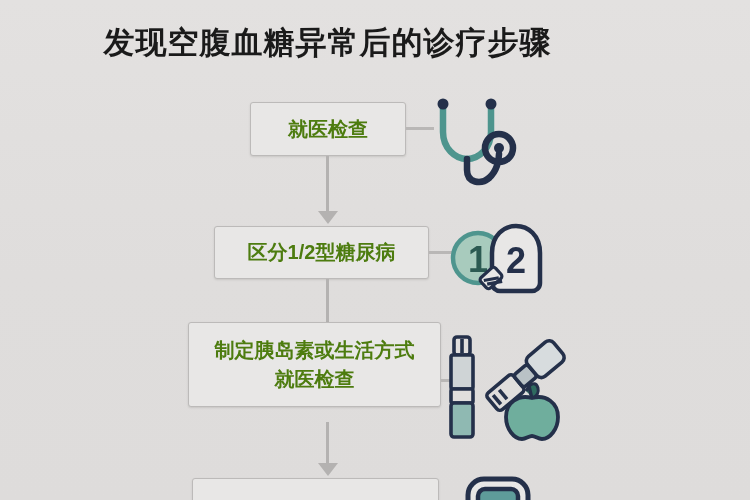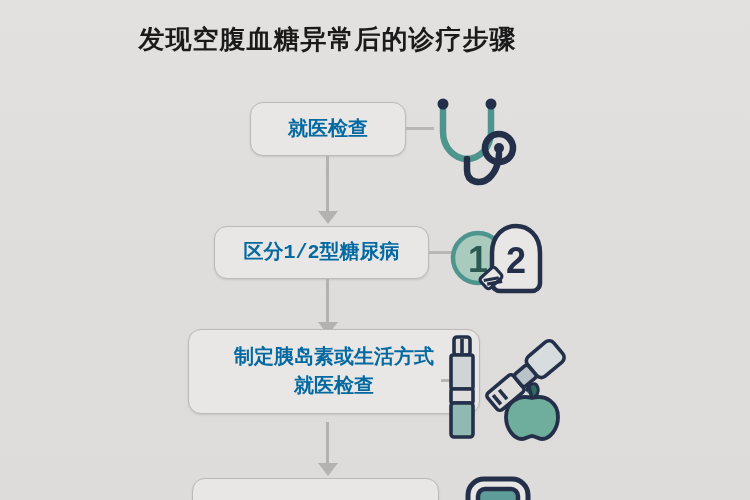--- a/index.html
+++ b/index.html
@@ -22,51 +22,51 @@
     overflow: hidden;
   }
 
   
   .title {
     position: absolute;
     left: 0;
     top: 22px;
     width: 655px;
     text-align: center;
-    font-size: 26px;
+    font-size: 31px;
     font-weight: bold;
     letter-spacing: 1px;
     color: #1a1a1a;
     white-space: nowrap;
     font-family: "Liberation Sans", "DejaVu Sans", sans-serif;
   }
 
   
   .node {
     position: absolute;
     box-sizing: border-box;
     background: #e8e7e6;
     border: 1.6px solid #bcbab9;
-    border-radius: 13px;
+    border-radius: 3px;
     display: flex;
     align-items: center;
     justify-content: center;
     text-align: center;
-    color: #0369a1;
+    color: #4d7c0f;
     font-size: 20px;
     font-weight: bold;
     line-height: 1.45;
     box-shadow: 0 1px 2px rgba(120,118,116,0.22);
-    font-family: Liberation Mono, monospace;
+    font-family: Liberation Sans, sans-serif;
   }
   .node-label { display: block; padding: 0 10px; }
 
   #node-1 { left: 250px; top: 102px; width: 156px; height: 54px; }
   #node-2 { left: 214px; top: 226px; width: 215px; height: 53px; text-align: right; }
-  #node-3 { left: 188px; top: 329px; width: 292px; height: 85px; }
+  #node-3 { left: 188px; top: 322px; width: 253px; height: 85px; }
   #node-4 { left: 192px; top: 478px; width: 247px; height: 60px; }
 
   
   .arrow { position: absolute; width: 26px; }
   .arrow .stem {
     position: absolute;
     left: 11px;
     top: 0;
     width: 3px;
     background: #b4b2b1;

